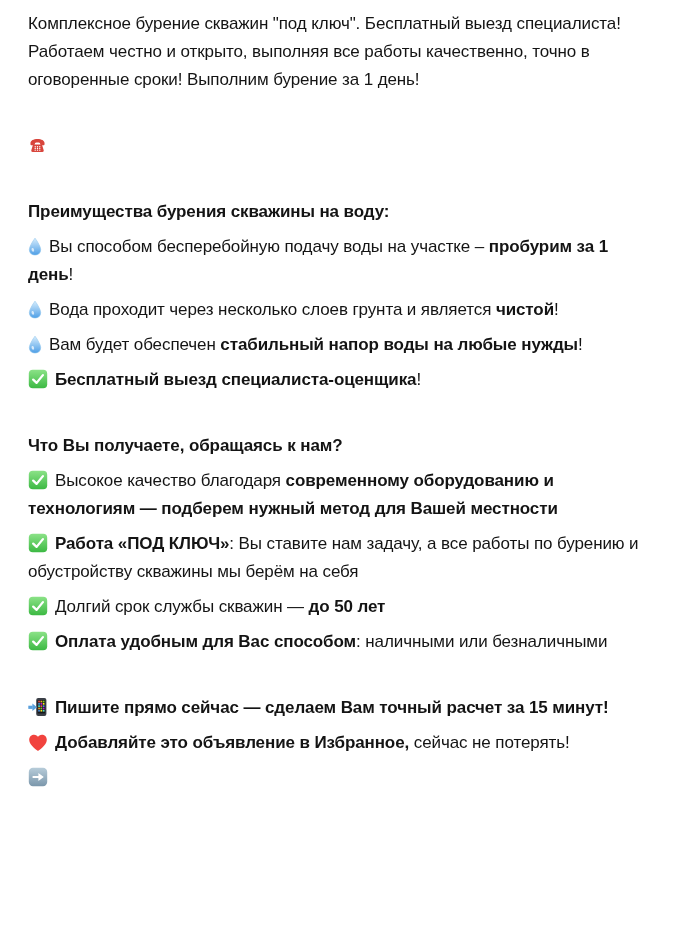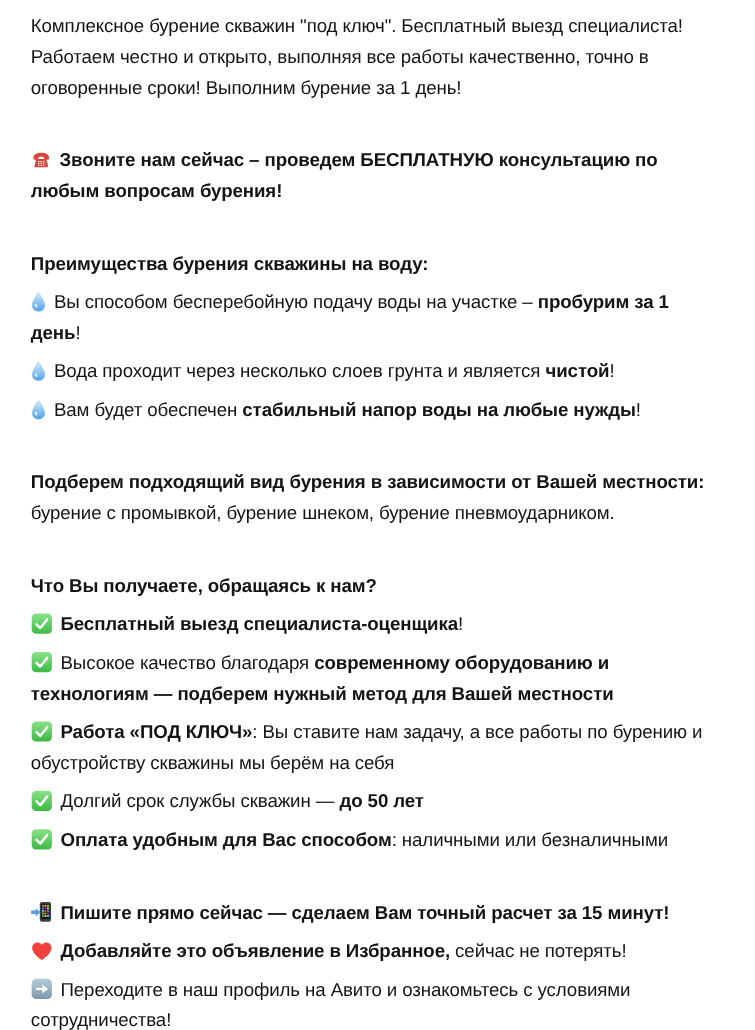--- a/index.html
+++ b/index.html
@@ -51,21 +51,21 @@
               <circle cx="7.6" cy="11.3" r="0.7"></circle>
               <circle cx="10" cy="11.3" r="0.7"></circle>
               <circle cx="12.4" cy="11.3" r="0.7"></circle>
               <circle cx="7.6" cy="13.1" r="0.7"></circle>
               <circle cx="10" cy="13.1" r="0.7"></circle>
               <circle cx="12.4" cy="13.1" r="0.7"></circle>
               <circle cx="7.6" cy="14.9" r="0.7"></circle>
               <circle cx="10" cy="14.9" r="0.7"></circle>
               <circle cx="12.4" cy="14.9" r="0.7"></circle>
             </g>
-          </svg></span><span class="b">Звоните нам сейчас – проведем БЕСПЛАТНУЮ консультацию по любым вопросам бурения!</span></p>
+          </svg></span></p>
       <p class="block gap-section"><span class="b">Преимущества бурения скважины на воду:</span></p>
       <p class="block"><span class="icon"><svg width="14" height="19" viewBox="0 0 14 20">
             <defs>
               <linearGradient id="wdg" x1="0" y1="0" x2="0" y2="1">
                 <stop offset="0" stop-color="#d6edfd"></stop>
                 <stop offset="1" stop-color="#4f9fe6"></stop>
               </linearGradient>
             </defs>
             <path d="M7 1.2 C7 1.2 1 9.2 1 13.3 C1 16.7 3.7 19 7 19 C10.3 19 13 16.7 13 13.3 C13 9.2 7 1.2 7 1.2 Z" fill="url(#wdg)" stroke="#8ec4ee" stroke-width="0.6"></path>
             <ellipse cx="4.7" cy="13.6" rx="1.3" ry="2" fill="#ffffff" opacity="0.7" transform="rotate(-18 4.7 13.6)"></ellipse>
@@ -83,32 +83,31 @@
       <p class="block"><span class="icon"><svg width="14" height="19" viewBox="0 0 14 20">
             <defs>
               <linearGradient id="wdg" x1="0" y1="0" x2="0" y2="1">
                 <stop offset="0" stop-color="#d6edfd"></stop>
                 <stop offset="1" stop-color="#4f9fe6"></stop>
               </linearGradient>
             </defs>
             <path d="M7 1.2 C7 1.2 1 9.2 1 13.3 C1 16.7 3.7 19 7 19 C10.3 19 13 16.7 13 13.3 C13 9.2 7 1.2 7 1.2 Z" fill="url(#wdg)" stroke="#8ec4ee" stroke-width="0.6"></path>
             <ellipse cx="4.7" cy="13.6" rx="1.3" ry="2" fill="#ffffff" opacity="0.7" transform="rotate(-18 4.7 13.6)"></ellipse>
           </svg></span><span>Вам будет обеспечен </span><span class="b">стабильный напор воды на любые нужды</span><span>!</span></p>
-      <p class="block gap-section"><span class="b">Подберем подходящий вид бурения в зависимости от Вашей местности:</span><span> бурение с промывкой, бурение шнеком, бурение пневмоударником.</span></p>
-      <p class="block gap-section"><span class="b">Что Вы получаете, обращаясь к нам?</span></p>
       <p class="block"><span class="icon"><svg width="20" height="20" viewBox="0 0 20 20">
             <defs>
               <linearGradient id="ckg" x1="0" y1="0" x2="0" y2="1">
                 <stop offset="0" stop-color="#8be287"></stop>
                 <stop offset="1" stop-color="#3cb943"></stop>
               </linearGradient>
             </defs>
             <rect x="0.8" y="0.8" width="18.4" height="18.4" rx="4" fill="url(#ckg)"></rect>
             <path d="M5.2 10.6 L8.6 13.9 L14.9 6.1" fill="none" stroke="#ffffff" stroke-width="2.3" stroke-linecap="round" stroke-linejoin="round"></path>
           </svg></span><span class="b">Бесплатный выезд специалиста-оценщика</span><span>!</span></p>
+      <p class="block gap-section"><span class="b">Что Вы получаете, обращаясь к нам?</span></p>
       <p class="block"><span class="icon"><svg width="20" height="20" viewBox="0 0 20 20">
             <defs>
               <linearGradient id="ckg" x1="0" y1="0" x2="0" y2="1">
                 <stop offset="0" stop-color="#8be287"></stop>
                 <stop offset="1" stop-color="#3cb943"></stop>
               </linearGradient>
             </defs>
             <rect x="0.8" y="0.8" width="18.4" height="18.4" rx="4" fill="url(#ckg)"></rect>
             <path d="M5.2 10.6 L8.6 13.9 L14.9 6.1" fill="none" stroke="#ffffff" stroke-width="2.3" stroke-linecap="round" stroke-linejoin="round"></path>
           </svg></span><span>Высокое качество благодаря </span><span class="b">современному оборудованию и технологиям — подберем нужный метод для Вашей местности</span></p>
@@ -170,15 +169,15 @@
           </svg></span><span class="b">Добавляйте это объявление в Избранное,</span><span> сейчас не потерять!</span></p>
       <p class="block"><span class="icon"><svg width="20" height="20" viewBox="0 0 20 20">
             <defs>
               <linearGradient id="arg" x1="0" y1="0" x2="0" y2="1">
                 <stop offset="0" stop-color="#b7ccd9"></stop>
                 <stop offset="1" stop-color="#7b97ab"></stop>
               </linearGradient>
             </defs>
             <rect x="0.8" y="0.8" width="18.4" height="18.4" rx="4.2" fill="url(#arg)"></rect>
             <path d="M4.6 8.9 L10.4 8.9 L10.4 6 L15.8 10 L10.4 14 L10.4 11.1 L4.6 11.1 Z" fill="#ffffff"></path>
-          </svg></span><span>Переходите в наш профиль на Авито и ознакомьтесь с условиями сотрудничества!</span></p>
+          </svg></span></p>
     </div>
 </div>
 
 </body></html>

